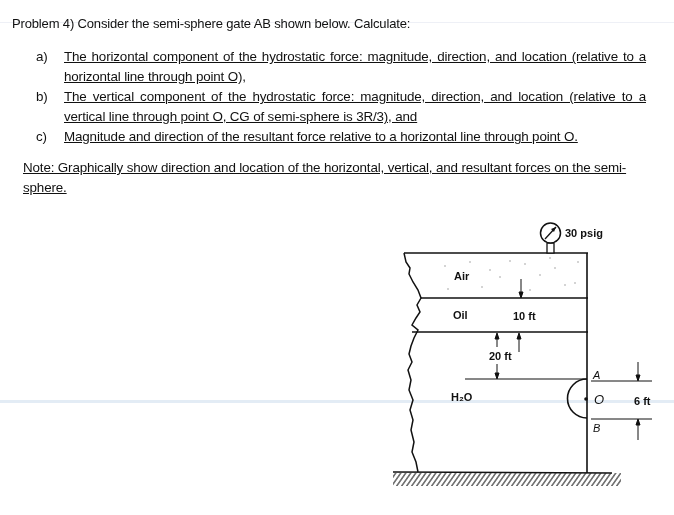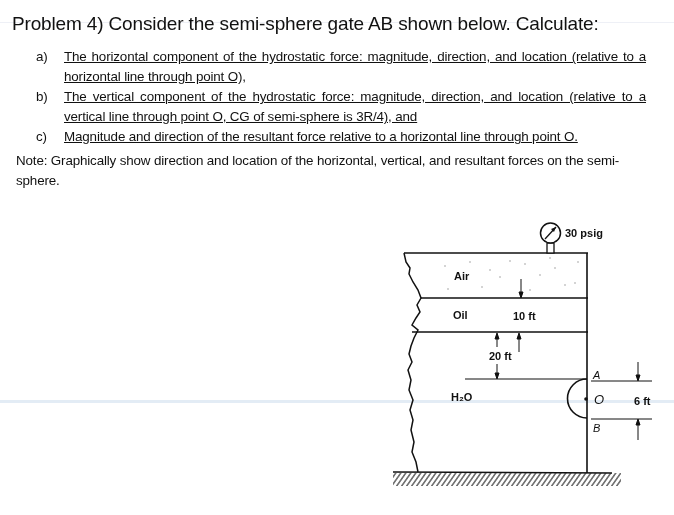--- a/index.html
+++ b/index.html
@@ -1,45 +1,45 @@
 <!DOCTYPE html>
 <html><head>
 <meta charset="utf-8">
 <style>
   html, body { margin: 0; padding: 0; background: #ffffff; }
   body { width: 674px; height: 515px; position: relative; overflow: hidden;
          font-family: "Liberation Sans", sans-serif; color: #111; }
   .text-block { position: absolute; left: 12px; top: 14px; width: 650px;
                 font-size: 13.4px; line-height: 20px; letter-spacing: -0.15px; }
-  .title { margin: 0 0 13px 0; font-weight: normal; font-size: 19px; }
+  .title { margin: 0 0 13px 0; font-weight: normal; font-size: 13px; }
   .items { list-style: none; margin: 0; padding: 0 0 0 24px; }
   .items li { display: flex; margin: 0; }
   .items .marker { width: 28px; flex: none; }
   .items .body { flex: 1; text-align: justify; padding-right: 16px; text-decoration: underline; }
-  .note { margin: 4px; padding-right: 16px; }
+  .note { margin: 11px; padding-right: 16px; text-decoration: underline; }
   .diagram { position: absolute; left: 0; top: 0; width: 674px; height: 515px; }
   .diagram text { font-family: "Liberation Sans", sans-serif; fill: #111; }
   .hline { position: absolute; left: 0; width: 674px; height: 1px; }
 </style>
 </head>
 <body>
 
 <div class="hline" style="top:22px;background:#eef0f6;"></div>
 <div class="hline" style="top:400px;background:#e3ecf5;height:3px;"></div>
 
 <div class="text-block">
   <p class="title">Problem 4) Consider the semi-sphere gate AB shown below. Calculate:</p>
   <ul class="items">
     <li>
       <span class="marker">a)</span>
       <span class="body">The horizontal component of the hydrostatic force: magnitude, direction, and location (relative to a horizontal line through point O),</span>
     </li>
     <li>
       <span class="marker">b)</span>
-      <span class="body">The vertical component of the hydrostatic force: magnitude, direction, and location (relative to a vertical line through point O, CG of semi-sphere is 3R/4), and</span>
+      <span class="body">The vertical component of the hydrostatic force: magnitude, direction, and location (relative to a vertical line through point O, CG of semi-sphere is 3R/3), and</span>
     </li>
     <li>
       <span class="marker">c)</span>
       <span class="body">Magnitude and direction of the resultant force relative to a horizontal line through point O.</span>
     </li>
   </ul>
   <p class="note">Note: Graphically show direction and location of the horizontal, vertical, and resultant forces on the semi-sphere.</p>
 </div>
 
 <svg class="diagram" viewBox="0 0 674 515">

